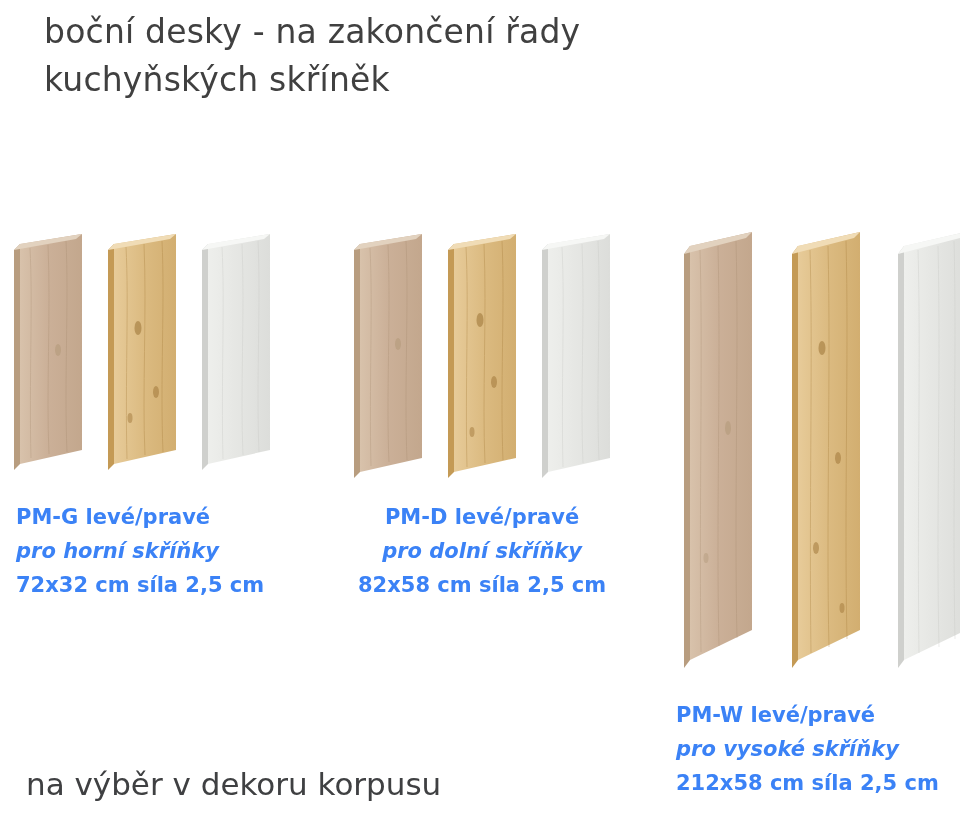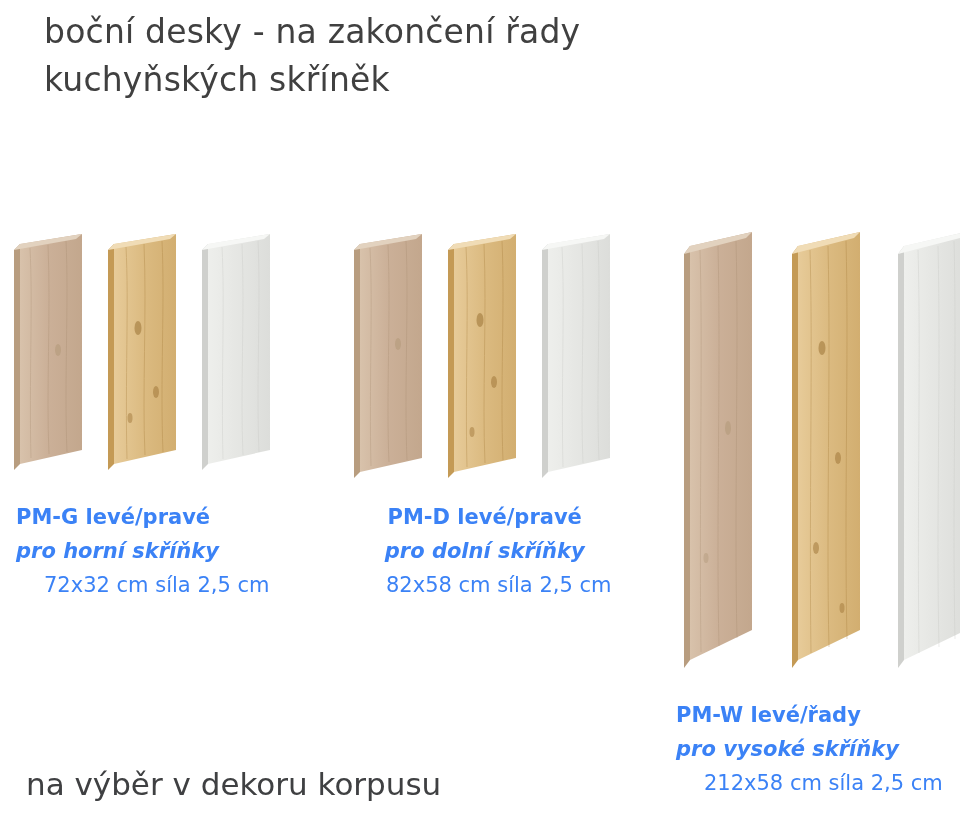--- a/index.html
+++ b/index.html
@@ -45,21 +45,21 @@
   
   .caption {
     position: absolute;
     color: #3b82f6;
     font-size: 21px;
     line-height: 34px;
     white-space: nowrap;
   }
   .caption .l1 { font-weight: bold; }
   .caption .l2 { font-weight: bold; font-style: italic; }
-  .caption .l3 { font-weight: normal; margin-left: 28px; }
+  .caption .l3 { font-weight: bold; }
 
   #cap-g { left: 16px;  top: 500px; }
   #cap-d { left: 358px; top: 500px; text-align: center; }
   #cap-w { left: 676px; top: 698px; }
 
   
   .group { position: absolute; }
 
   .panel {
     position: absolute;
@@ -244,20 +244,20 @@
     <div class="l3">72x32 cm síla 2,5 cm</div>
   </div>
 
   <div class="caption" id="cap-d">
     <div class="l1">PM-D levé/pravé</div>
     <div class="l2">pro dolní skříňky</div>
     <div class="l3">82x58 cm síla 2,5 cm</div>
   </div>
 
   <div class="caption" id="cap-w">
-    <div class="l1">PM-W levé/řady</div>
+    <div class="l1">PM-W levé/pravé</div>
     <div class="l2">pro vysoké skříňky</div>
     <div class="l3">212x58 cm síla 2,5 cm</div>
   </div>
 
   <div class="footnote">na výběr v dekoru korpusu</div>
 
 </div>
 
 </body></html>

